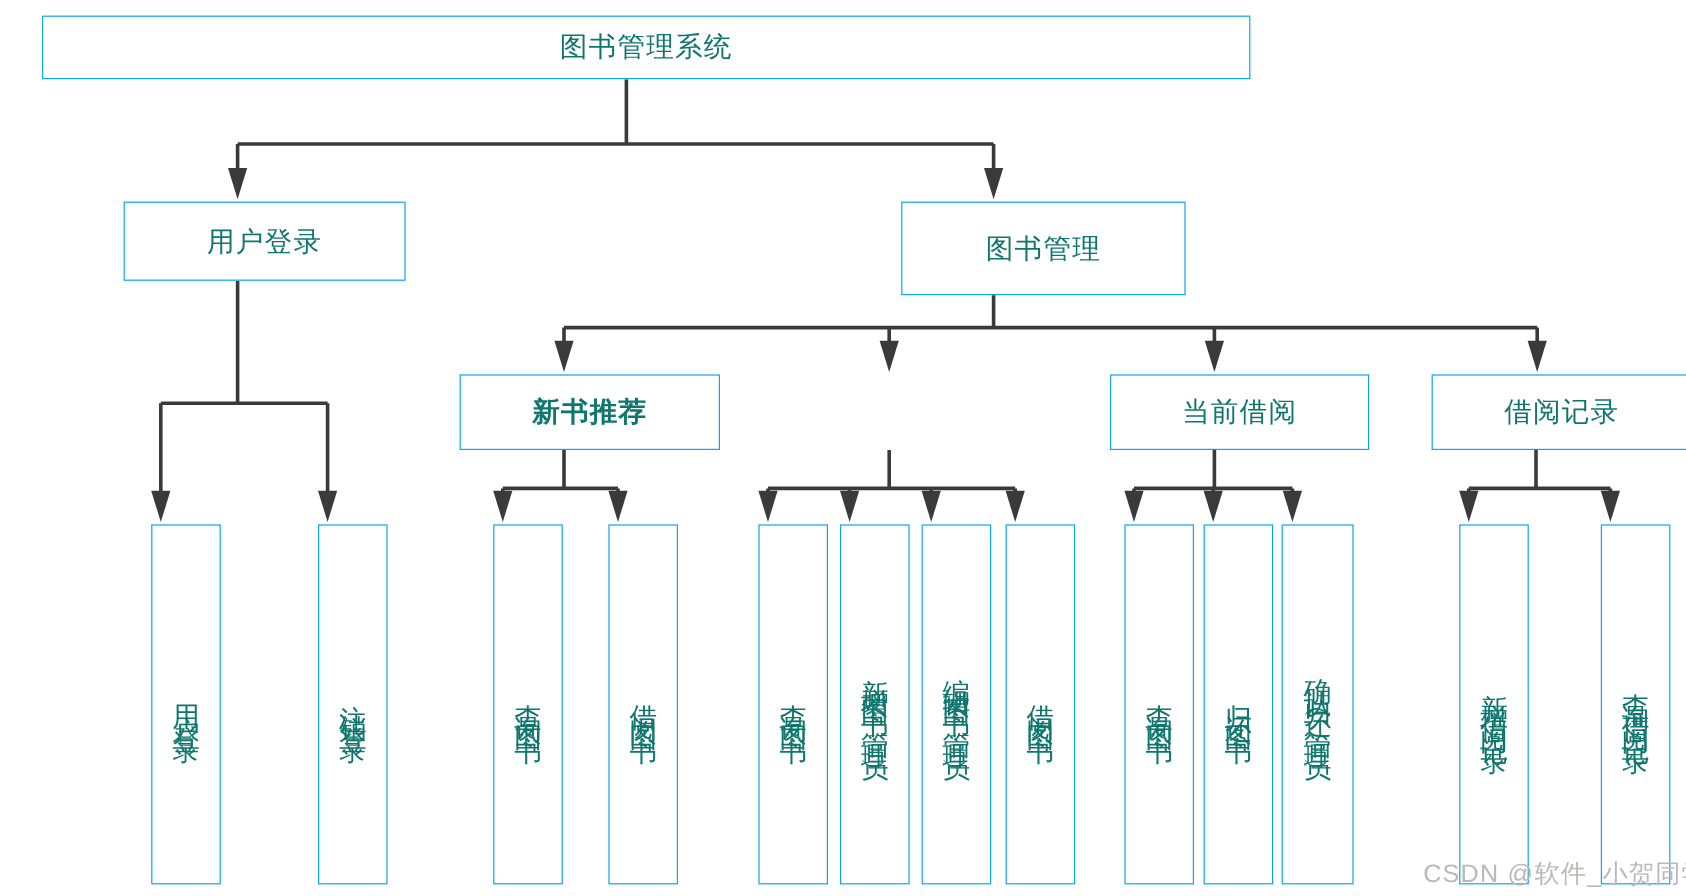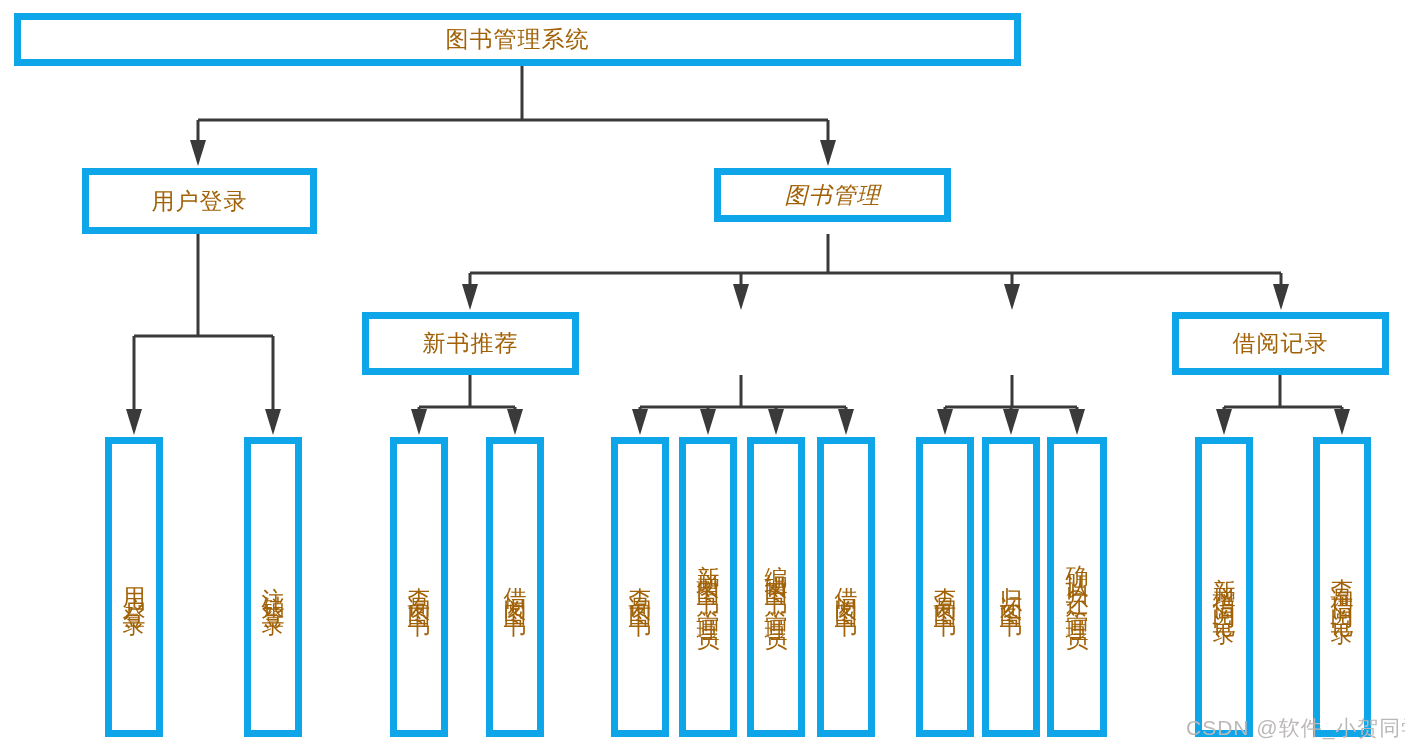--- a/index.html
+++ b/index.html
@@ -27,27 +27,28 @@
     stroke-width: 3;
     fill: none;
   }
   svg.connectors polygon {
     fill: #3a3a3a;
     stroke: none;
   }
   .hbox, .vbox {
     position: absolute;
     box-sizing: border-box;
-    border: 7px solid #0ea5e9;
+    border: 1px solid #0ea5e9;
     background: #ffffff;
     display: flex;
     align-items: center;
     justify-content: center;
-    color: #a16207;
+    color: #0f766e;
     z-index: 2;
+    margin-left: 21px;
   }
   .hbox {
     font-size: 23px;
     letter-spacing: 1px;
     white-space: nowrap;
   }
   .vbox {
     font-size: 23px;
     writing-mode: vertical-rl;
     text-orientation: mixed;
@@ -110,23 +111,24 @@
     <g>
       <path d="M1280,375 V407 M1224,407 H1342 M1224,407 V412 M1342,407 V412"></path>
       <polygon points="1216,409 1232,409 1224,435"></polygon>
       <polygon points="1334,409 1350,409 1342,435"></polygon>
     </g>
   </svg>
 
   <div class="hbox" style="left:14px; top:13px; width:1007px; height:53px;">图书管理系统</div>
 
   <div class="hbox" style="left:82px; top:168px; width:235px; height:66px;">用户登录</div>
-  <div class="hbox" style="left:714px; top:168px; width:237px; height:54px;font-style:italic;">图书管理</div>
+  <div class="hbox" style="left:730px; top:168px; width:237px; height:78px;">图书管理</div>
 
-  <div class="hbox" style="left:362px; top:312px; width:217px; height:63px;">新书推荐</div>
+  <div class="hbox" style="left:362px; top:312px; width:217px; height:63px;font-weight:bold;">新书推荐</div>
+  <div class="hbox" style="left:904px; top:312px; width:216px; height:63px;">当前借阅</div>
   <div class="hbox" style="left:1172px; top:312px; width:217px; height:63px;">借阅记录</div>
 
   <div class="vbox" style="left:105px; top:437px; width:58px; height:300px;">用户登录</div>
   <div class="vbox" style="left:244px; top:437px; width:58px; height:300px;">注销登录</div>
 
   <div class="vbox" style="left:390px; top:437px; width:58px; height:300px;">查询图书</div>
   <div class="vbox" style="left:486px; top:437px; width:58px; height:300px;">借阅图书</div>
 
   <div class="vbox" style="left:611px; top:437px; width:58px; height:300px;">查询图书</div>
   <div class="vbox" style="left:679px; top:437px; width:58px; height:300px;">新增图书（管理员）</div>

